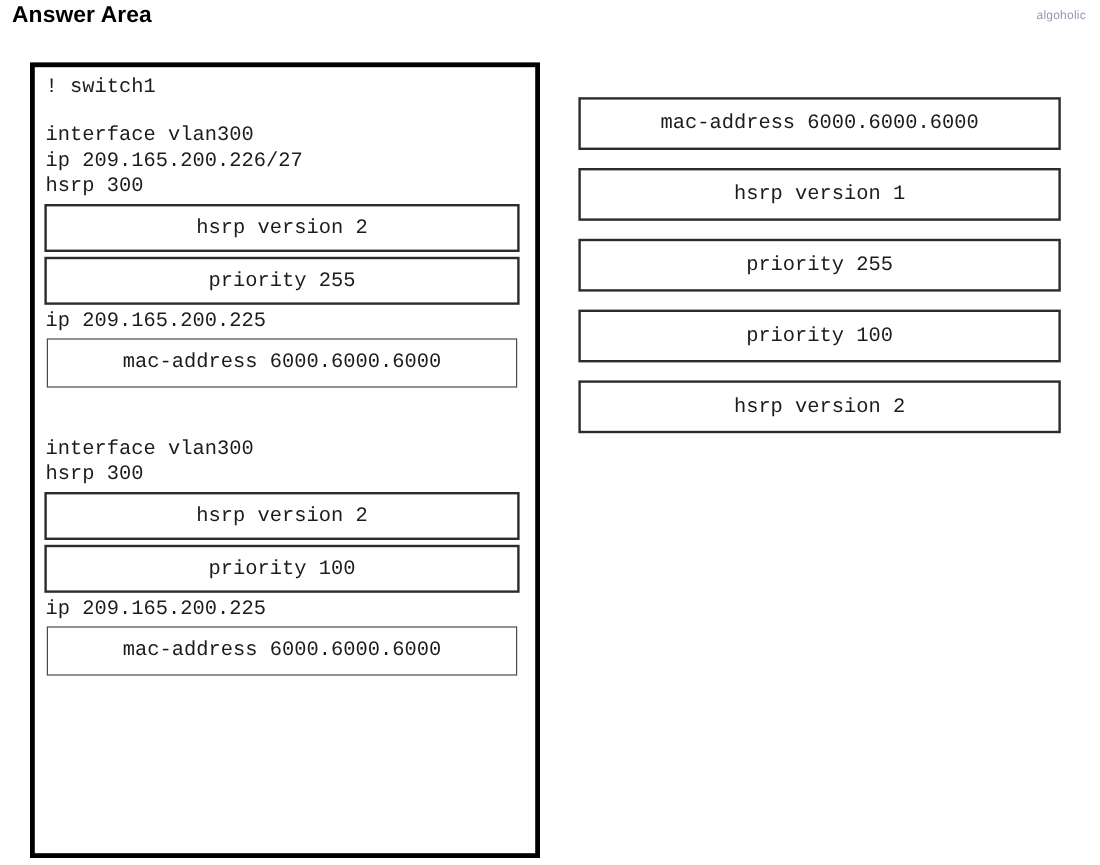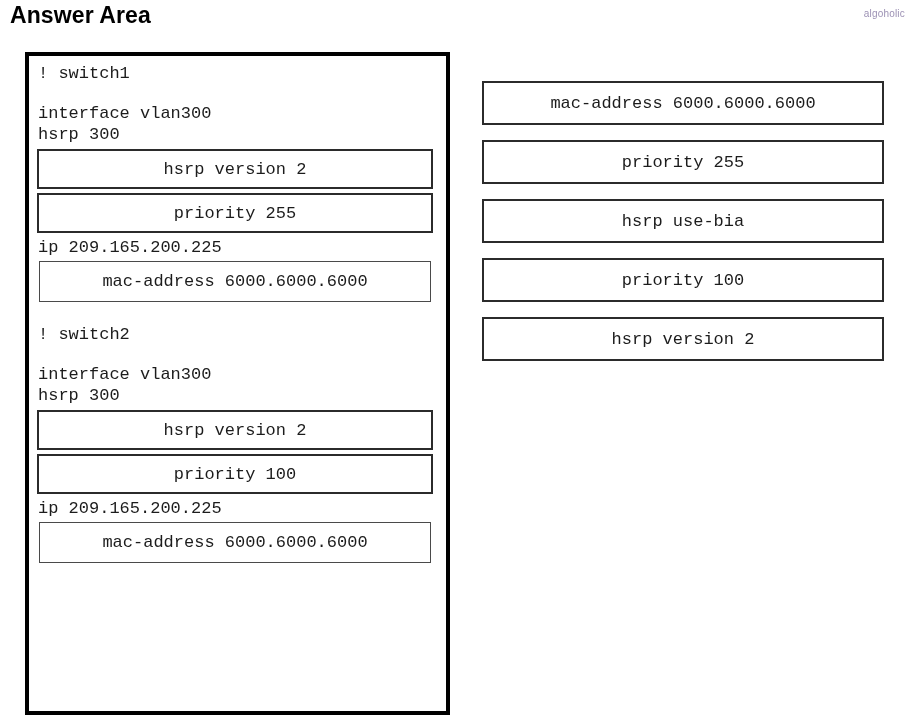--- a/index.html
+++ b/index.html
@@ -16,21 +16,21 @@
     font-family: "Liberation Sans", sans-serif;
     -webkit-font-smoothing: antialiased;
   }
 
   
   .page-title {
     position: absolute;
     left: 10px;
     top: 2px;
     font-family: "Liberation Sans", sans-serif;
-    font-size: 23px;
+    font-size: 19px;
     font-weight: bold;
     color: #000000;
     letter-spacing: 0.1px;
     white-space: nowrap;
   }
 
   
   .watermark {
     position: absolute;
     right: 12px;
@@ -131,49 +131,49 @@
 <div class="watermark">algoholic</div>
 
 <div class="config-panel">
   <div class="cfg-stack">
 
     <div class="cfg-line">! switch1</div>
 
     <div class="cfg-gap"></div>
 
     <div class="cfg-line">interface vlan300</div>
+    <div class="cfg-line">ip 209.165.200.226/27</div>
     <div class="cfg-line">hsrp 300</div>
 
     <div class="drop-slot">hsrp version 2</div>
 
     <div class="drop-slot">priority 255</div>
 
     <div class="cfg-line">ip 209.165.200.225</div>
 
     <div class="drop-slot slot-light">mac-address 6000.6000.6000</div>
 
     <div class="cfg-gap"></div>
 
-    <div class="cfg-line">! switch2</div>
 
     <div class="cfg-gap"></div>
 
     <div class="cfg-line">interface vlan300</div>
     <div class="cfg-line">hsrp 300</div>
 
     <div class="drop-slot">hsrp version 2</div>
 
     <div class="drop-slot">priority 100</div>
 
     <div class="cfg-line">ip 209.165.200.225</div>
 
     <div class="drop-slot slot-light">mac-address 6000.6000.6000</div>
 
   </div>
 </div>
 
 <div class="token-bank">
   <div class="token">mac-address 6000.6000.6000</div>
+  <div class="token">hsrp version 1</div>
   <div class="token">priority 255</div>
-  <div class="token">hsrp use-bia</div>
   <div class="token">priority 100</div>
   <div class="token">hsrp version 2</div>
 </div>
 
 </body></html>

